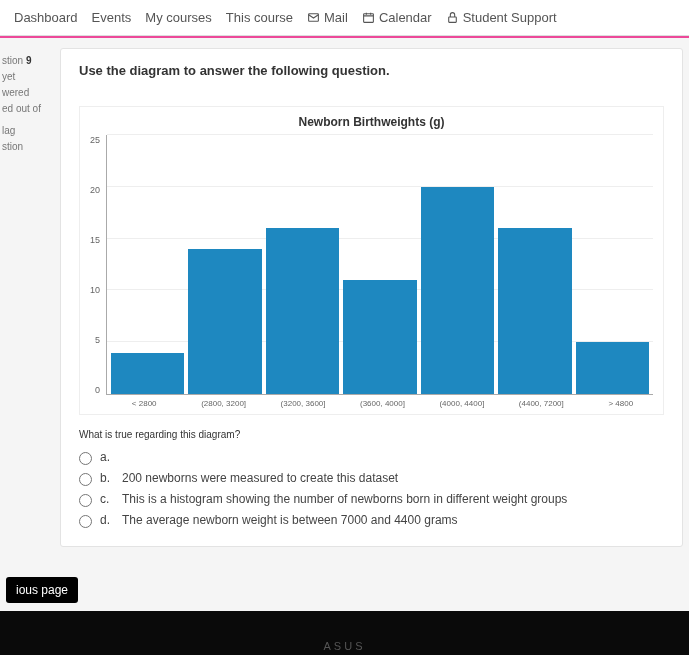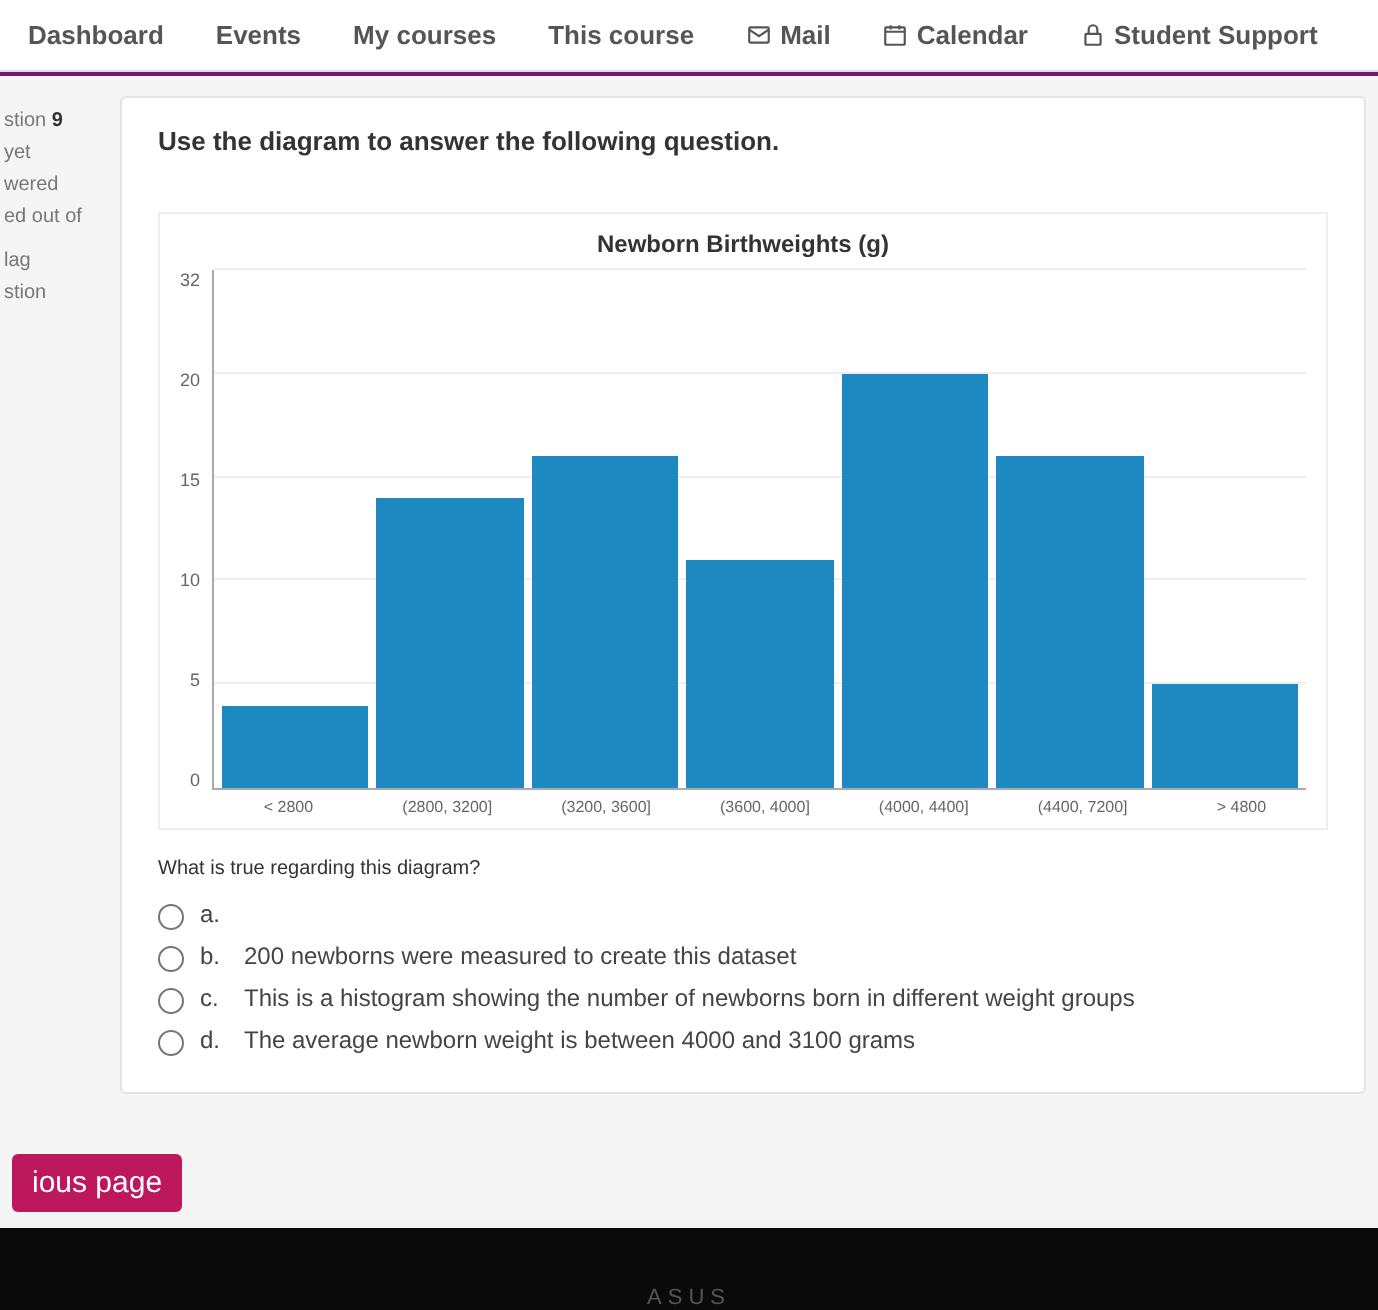--- a/index.html
+++ b/index.html
@@ -5,35 +5,34 @@
   * { box-sizing: border-box; margin: 0; padding: 0; }
   body {
     font-family: Arial, Helvetica, sans-serif;
     background: #f5f5f5;
     color: #333;
     font-size: 13px;
     width: 689px;
   }
   .topnav {
     display: flex;
-    gap: 26px;
+    gap: 14px;
     padding: 10px 14px;
     background: #fff;
     border-bottom: 1px solid #ddd;
     font-size: 13px;
     color: #555;
-    font-weight: bold;
   }
   .topnav .nav-item { cursor: pointer; display: flex; align-items: center; gap: 4px; }
   .icon-svg { width: 13px; height: 13px; }
   .main-wrap {
     display: flex;
     gap: 10px;
     padding: 10px 6px 20px 0;
-    border-top: 2px solid #701a75;
+    border-top: 2px solid #ec4899;
   }
   .sidebar {
     width: 50px;
     flex-shrink: 0;
     font-size: 10px;
     color: #777;
     padding: 4px 2px;
     line-height: 1.4;
   }
   .sidebar .qnum { font-weight: bold; color: #333; }
@@ -95,26 +94,26 @@
   }
   .x-label { flex: 1; text-align: center; white-space: nowrap; overflow: hidden; }
   .qtext { font-size: 10px; margin-bottom: 10px; color: #333; }
   .select-one { font-size: 12px; margin-bottom: 8px; color: #333; }
   .options { display: flex; flex-direction: column; gap: 6px; }
   .option-row { display: flex; align-items: flex-start; gap: 8px; font-size: 12px; color: #444; }
   .option-row input { margin-top: 2px; }
   .opt-letter { width: 14px; }
   .prev-btn {
     display: inline-block;
-    background: #be185d;
+    background: #000000;
     color: #fff;
     border: none;
     border-radius: 3px;
     padding: 6px 10px;
-    font-size: 15px;
+    font-size: 12px;
     margin: 10px 0 0 6px;
     cursor: pointer;
     text-align: right;
   }
   .bottom-black {
     background: #0a0a0a;
     height: 70px;
     margin-top: 8px;
     display:flex;
     align-items:center;
@@ -169,21 +168,21 @@
     <div class="side-line">stion</div>
   </div>
 
   <div class="content">
     <div class="instruct">Use the diagram to answer the following question.</div>
 
     <div class="chart-box">
       <div class="chart-title">Newborn Birthweights (g)</div>
       <div class="chart-area">
         <div class="y-axis" id="y-axis">
-            <span>32</span>
+            <span>25</span>
             <span>20</span>
             <span>15</span>
             <span>10</span>
             <span>5</span>
             <span>0</span>
           </div>
         <div class="plot" id="plot">
           <div class="gridlines" id="gridlines">
               <div class="gridline" style="bottom: 20%;"></div>
               <div class="gridline" style="bottom: 40%;"></div>
@@ -224,21 +223,21 @@
           <span>200 newborns were measured to create this dataset</span>
         </label>
         <label class="option-row">
           <input type="radio" name="answer" style="">
           <span class="opt-letter">c.</span>
           <span>This is a histogram showing the number of newborns born in different weight groups</span>
         </label>
         <label class="option-row">
           <input type="radio" name="answer" style="">
           <span class="opt-letter">d.</span>
-          <span>The average newborn weight is between 4000 and 3100 grams</span>
+          <span>The average newborn weight is between 7000 and 4400 grams</span>
         </label>
       </div>
   </div>
 </div>
 
 <button class="prev-btn">ious page</button>
 
 <div class="bottom-black">
   <span>ASUS</span>
 </div>

